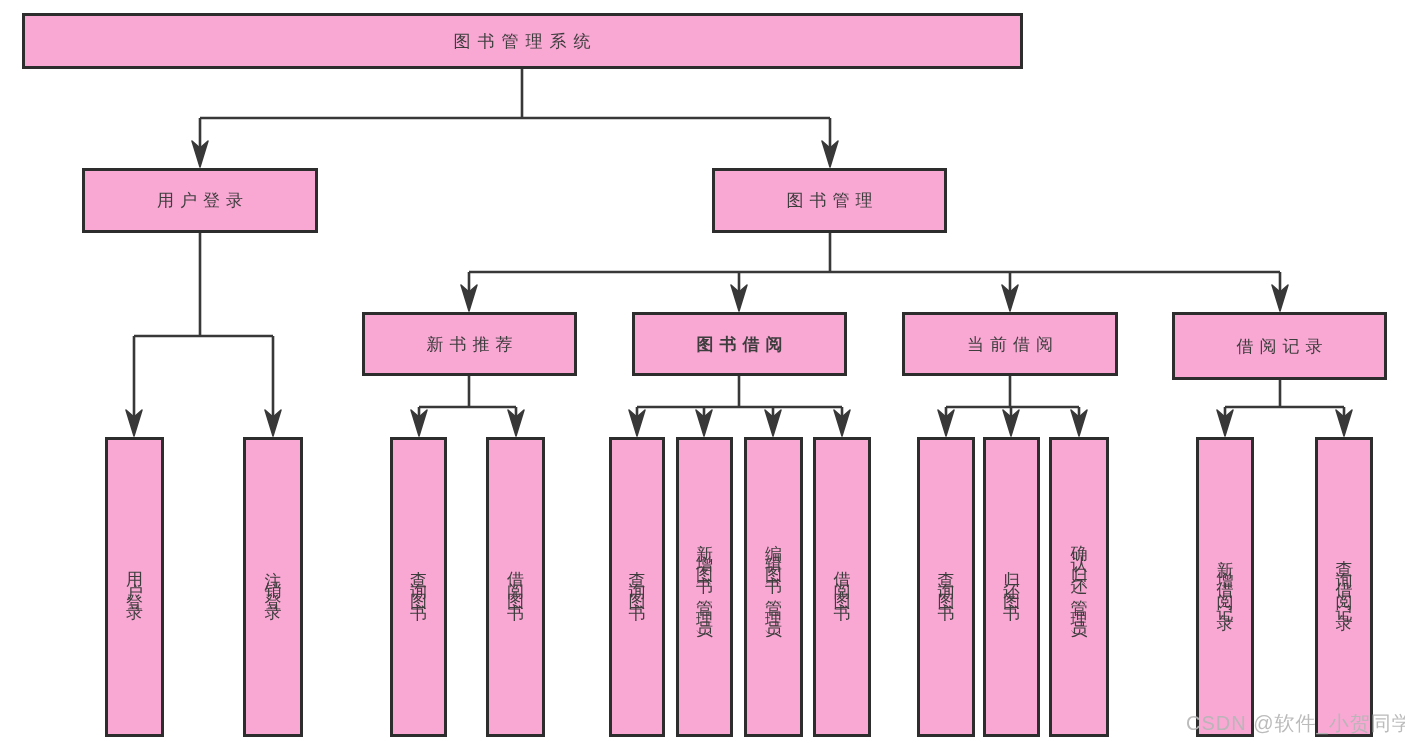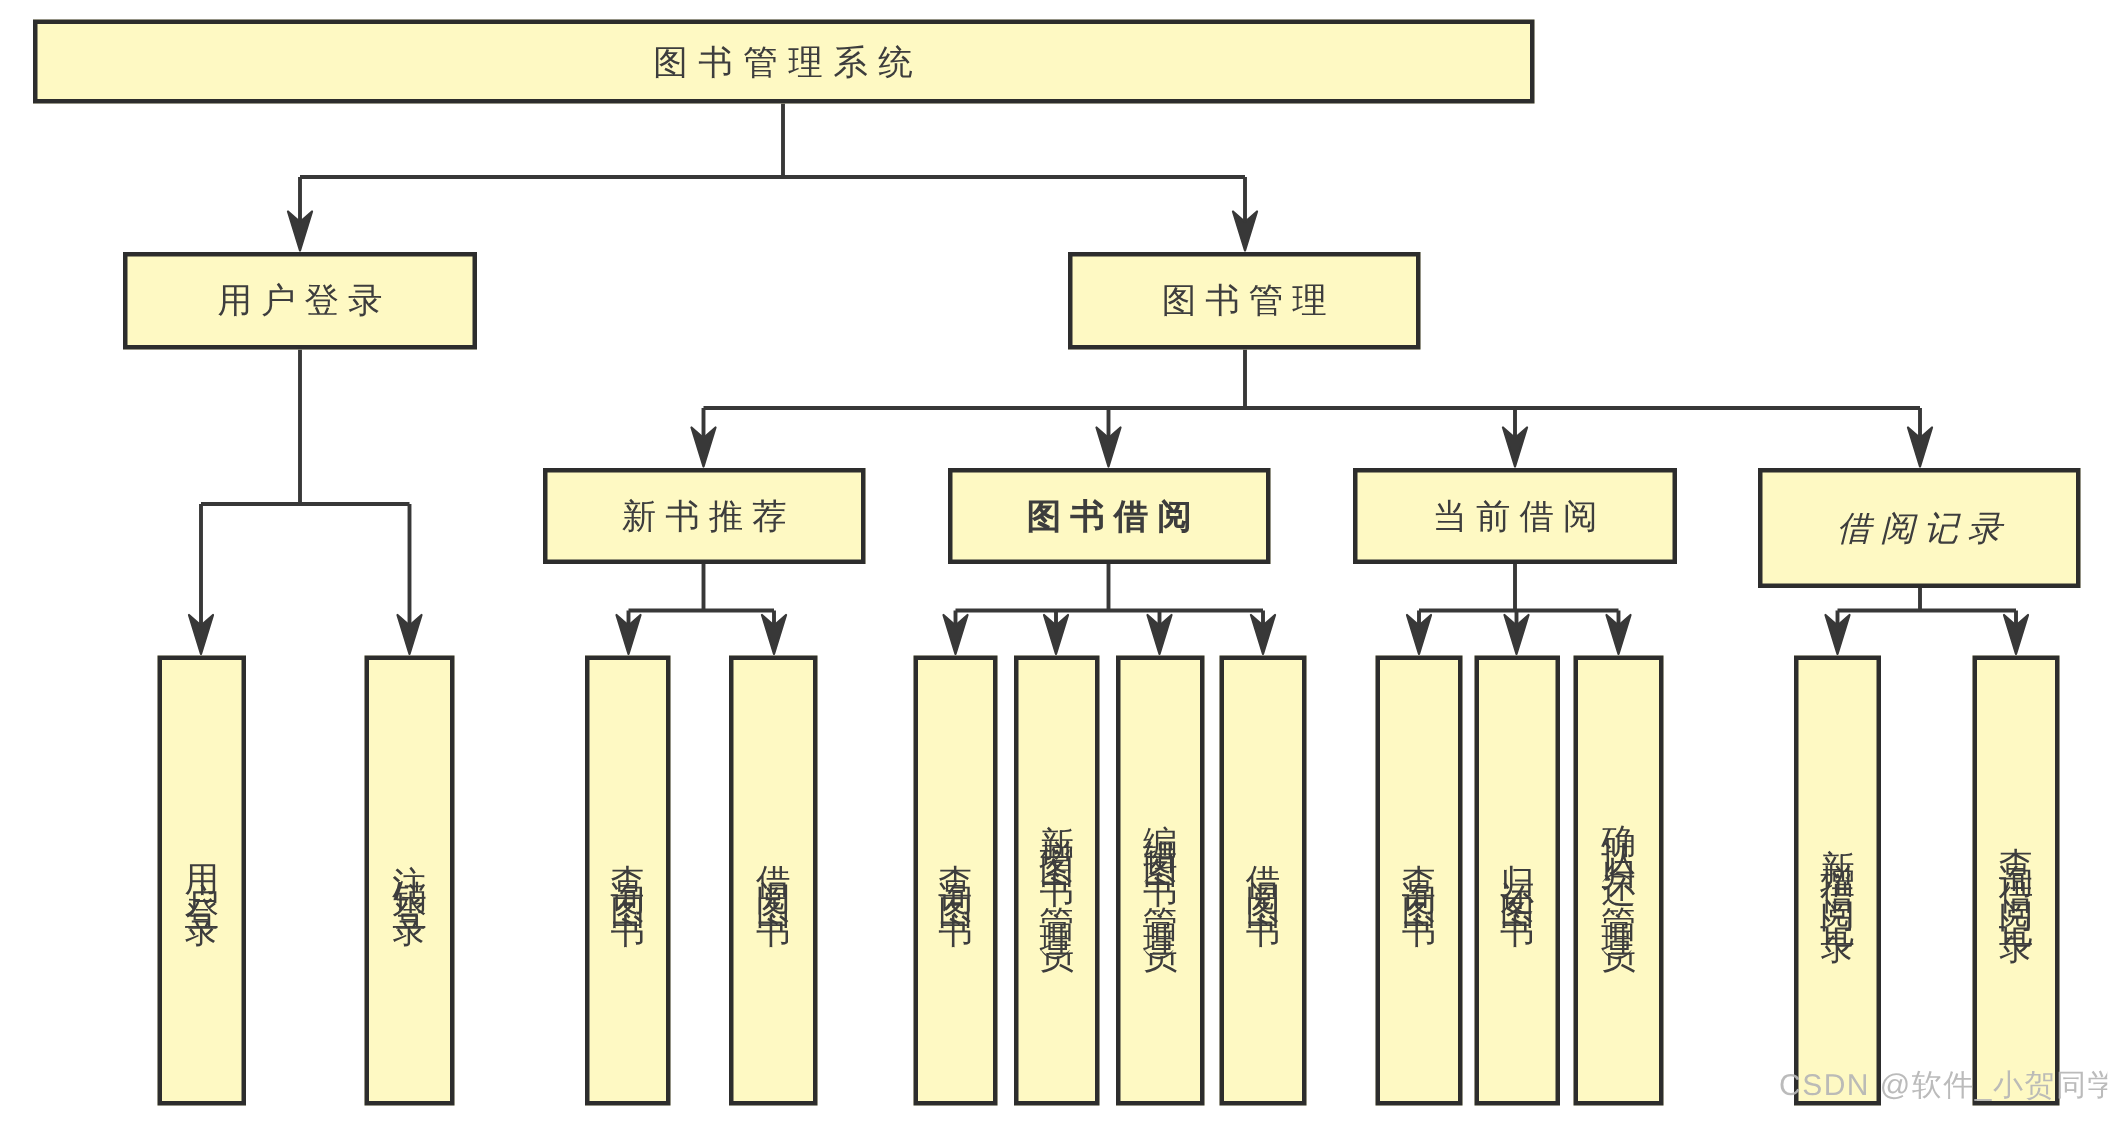--- a/index.html
+++ b/index.html
@@ -7,24 +7,24 @@
   }
   html,body{margin:0;padding:0;background:var(--bg);}
   #canvas{
     position:relative; width:1405px; height:747px; background:var(--bg);
     font-family:"Liberation Sans","DejaVu Sans",sans-serif; overflow:hidden;
   }
   #edge-layer{position:absolute;left:0;top:0;width:1405px;height:747px;z-index:1;}
   #edge-layer line{stroke:var(--line);stroke-width:2.6;}
   #edge-layer polygon{fill:var(--line);stroke:var(--line);stroke-width:1.5;stroke-linejoin:round;}
   .node{
-    position:absolute; box-sizing:border-box; background:#fef9c3;
+    position:absolute; box-sizing:border-box; background:#f9a8d4;
     border:3px solid var(--border); color:var(--text);
     display:flex; align-items:center; justify-content:center;
-    font-size:23px; z-index:2; text-align:center;
+    font-size:17px; z-index:2; text-align:center;
   }
   .node-h{letter-spacing:6px; text-indent:6px; white-space:nowrap;}
   .node-root{letter-spacing:7px;}
   .node-v{
     writing-mode:vertical-rl; text-orientation:mixed;
     letter-spacing:11px; padding-bottom:14px; line-height:1;
   }
   #watermark{
     position:absolute; z-index:5; color:var(--wm); opacity:.92;
     font-size:20px; letter-spacing:1px; white-space:nowrap;
@@ -89,21 +89,21 @@
       <line x1="1344" y1="407" x2="1344" y2="420"></line>
       <polygon points="1336,410 1344,417 1352,410 1344,436"></polygon>
     </svg>
   <div id="watermark">CSDN @软件_小贺同学</div>
 <div class="node node-h node-root" style="left: 22px; top: 13px; width: 1001px; height: 56px;">图书管理系统</div>
     <div class="node node-h" style="left: 82px; top: 168px; width: 236px; height: 65px;">用户登录</div>
     <div class="node node-h" style="left: 362px; top: 312px; width: 215px; height: 64px;">新书推荐</div>
     <div class="node node-h" style="left: 712px; top: 168px; width: 235px; height: 65px;">图书管理</div>
     <div class="node node-h" style="left: 632px; top: 312px; width: 215px; height: 64px; font-weight: bold;">图书借阅</div>
     <div class="node node-h" style="left: 902px; top: 312px; width: 216px; height: 64px; text-align: center;">当前借阅</div>
-    <div class="node node-h" style="left: 1172px; top: 312px; width: 215px; height: 80px; font-style: italic;">借阅记录</div>
+    <div class="node node-h" style="left: 1172px; top: 312px; width: 215px; height: 68px;">借阅记录</div>
     <div class="node node-v" style="left: 105px; top: 437px; width: 59px; height: 300px;">用户登录</div>
     <div class="node node-v" style="left: 243px; top: 437px; width: 60px; height: 300px;">注销登录</div>
     <div class="node node-v" style="left: 390px; top: 437px; width: 57px; height: 300px;">查询图书</div>
     <div class="node node-v" style="left: 486px; top: 437px; width: 59px; height: 300px;">借阅图书</div>
     <div class="node node-v" style="left: 609px; top: 437px; width: 56px; height: 300px;">查询图书</div>
     <div class="node node-v" style="left: 676px; top: 437px; width: 57px; height: 300px;">新增图书（管理员）</div>
     <div class="node node-v" style="left: 744px; top: 437px; width: 59px; height: 300px;">编辑图书（管理员）</div>
     <div class="node node-v" style="left: 813px; top: 437px; width: 58px; height: 300px;">借阅图书</div>
     <div class="node node-v" style="left: 917px; top: 437px; width: 58px; height: 300px;">查询图书</div>
     <div class="node node-v" style="left: 983px; top: 437px; width: 57px; height: 300px;">归还图书</div>

